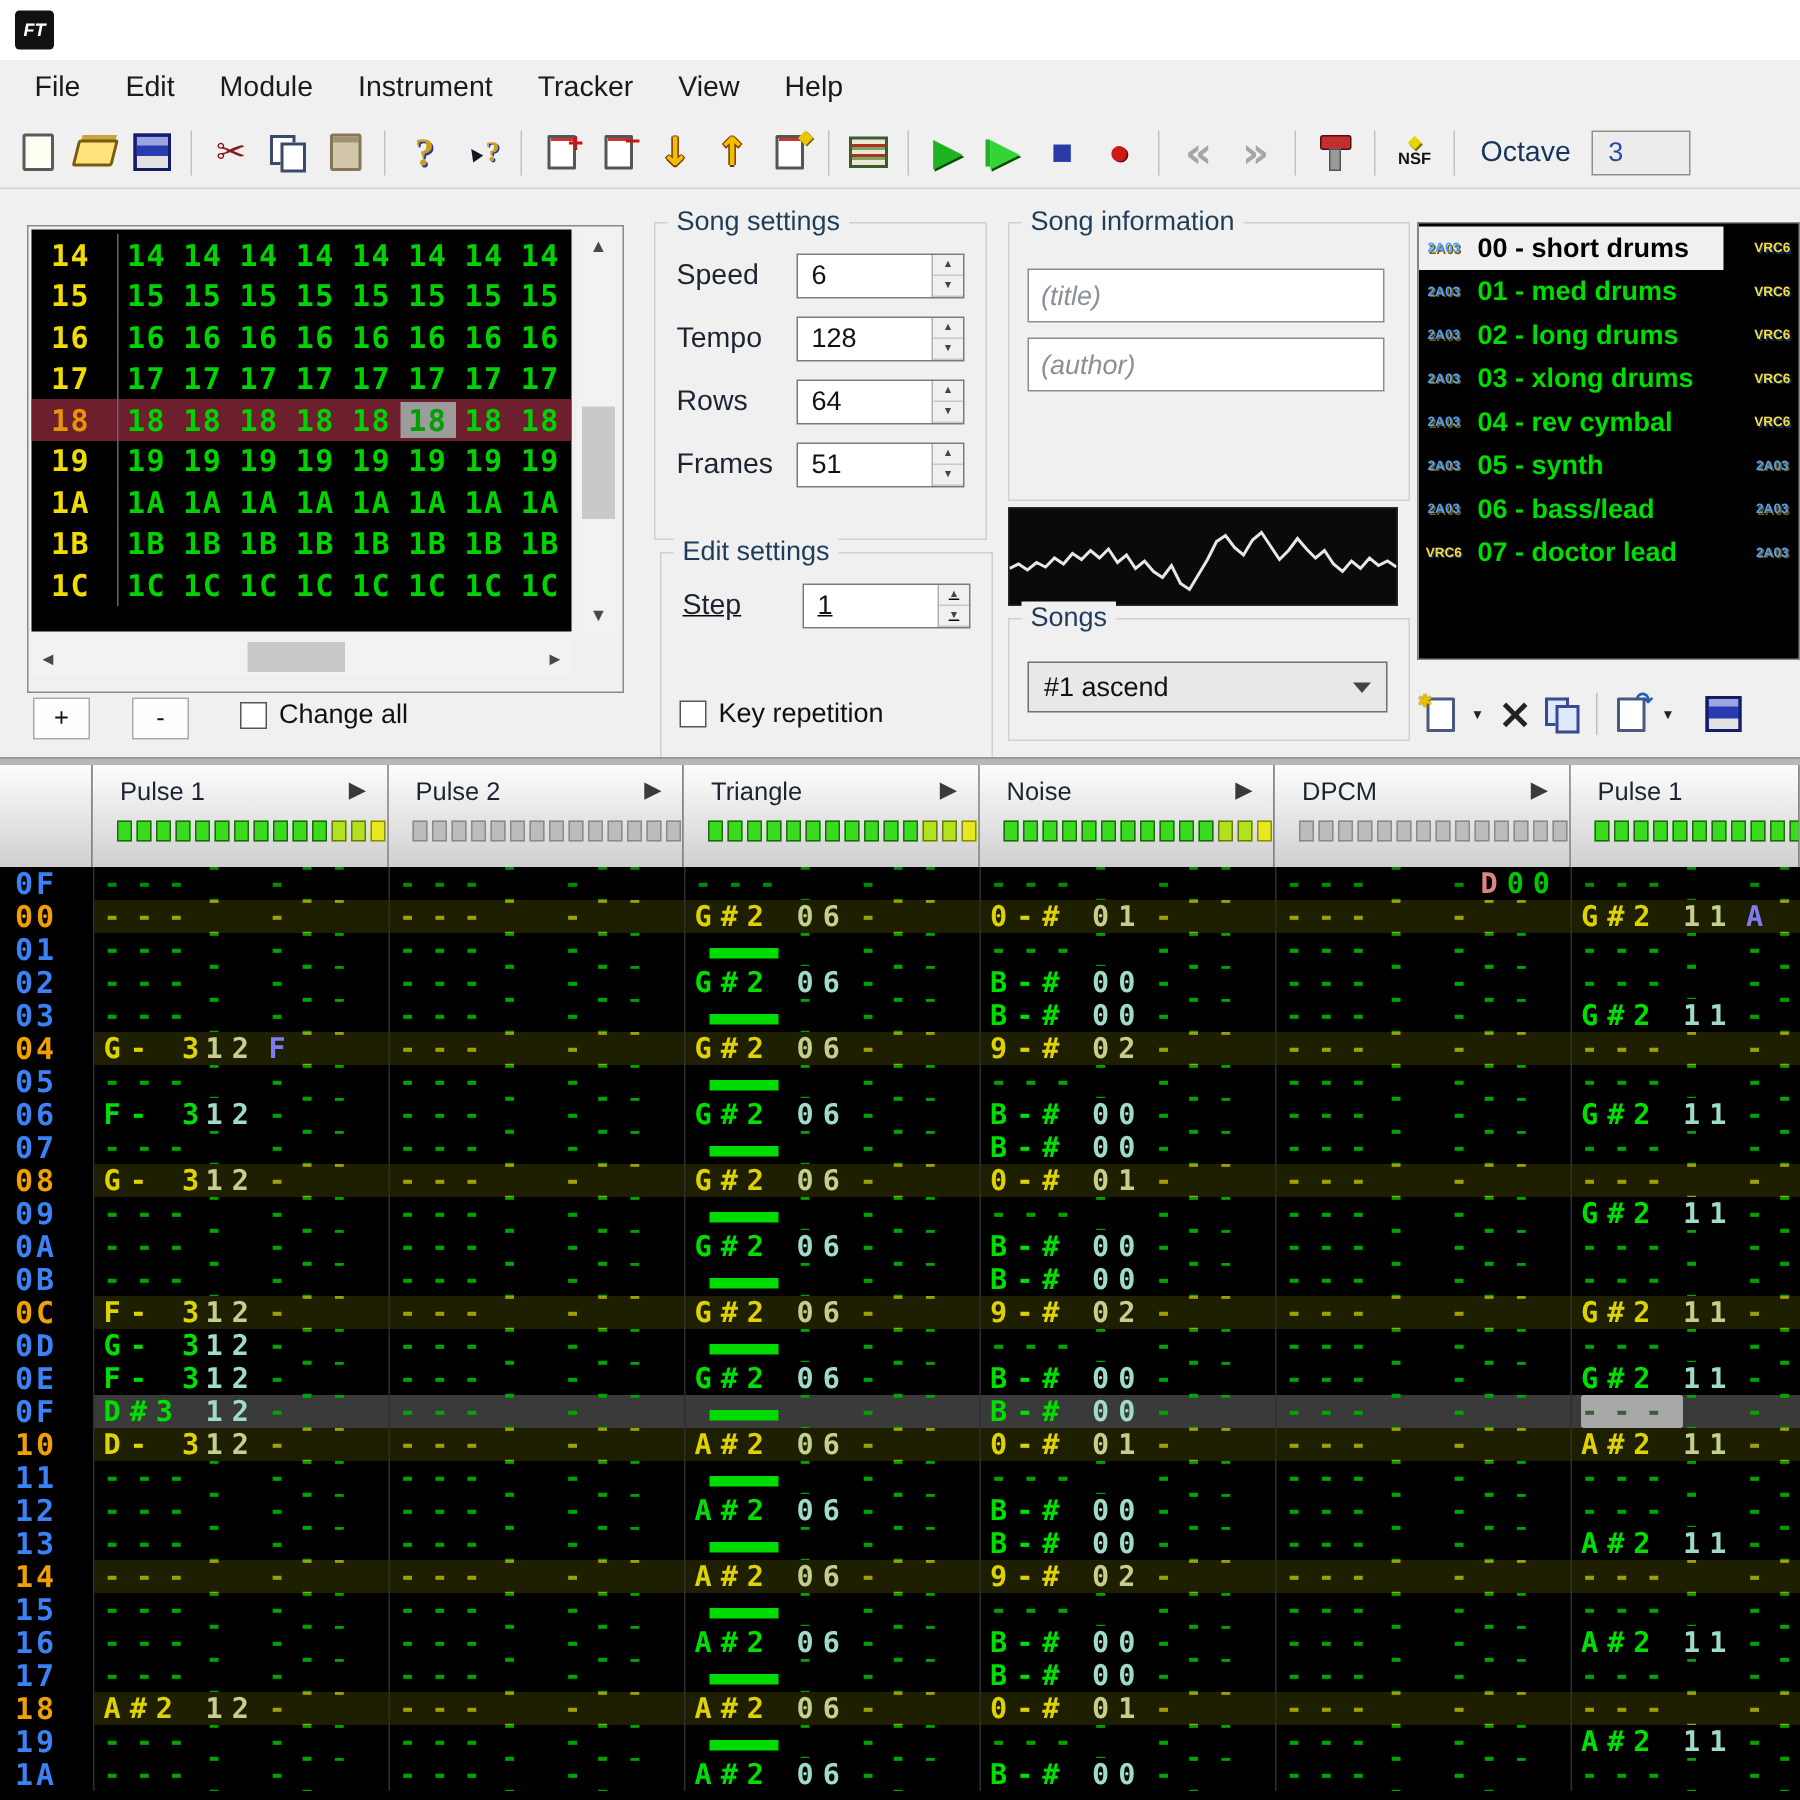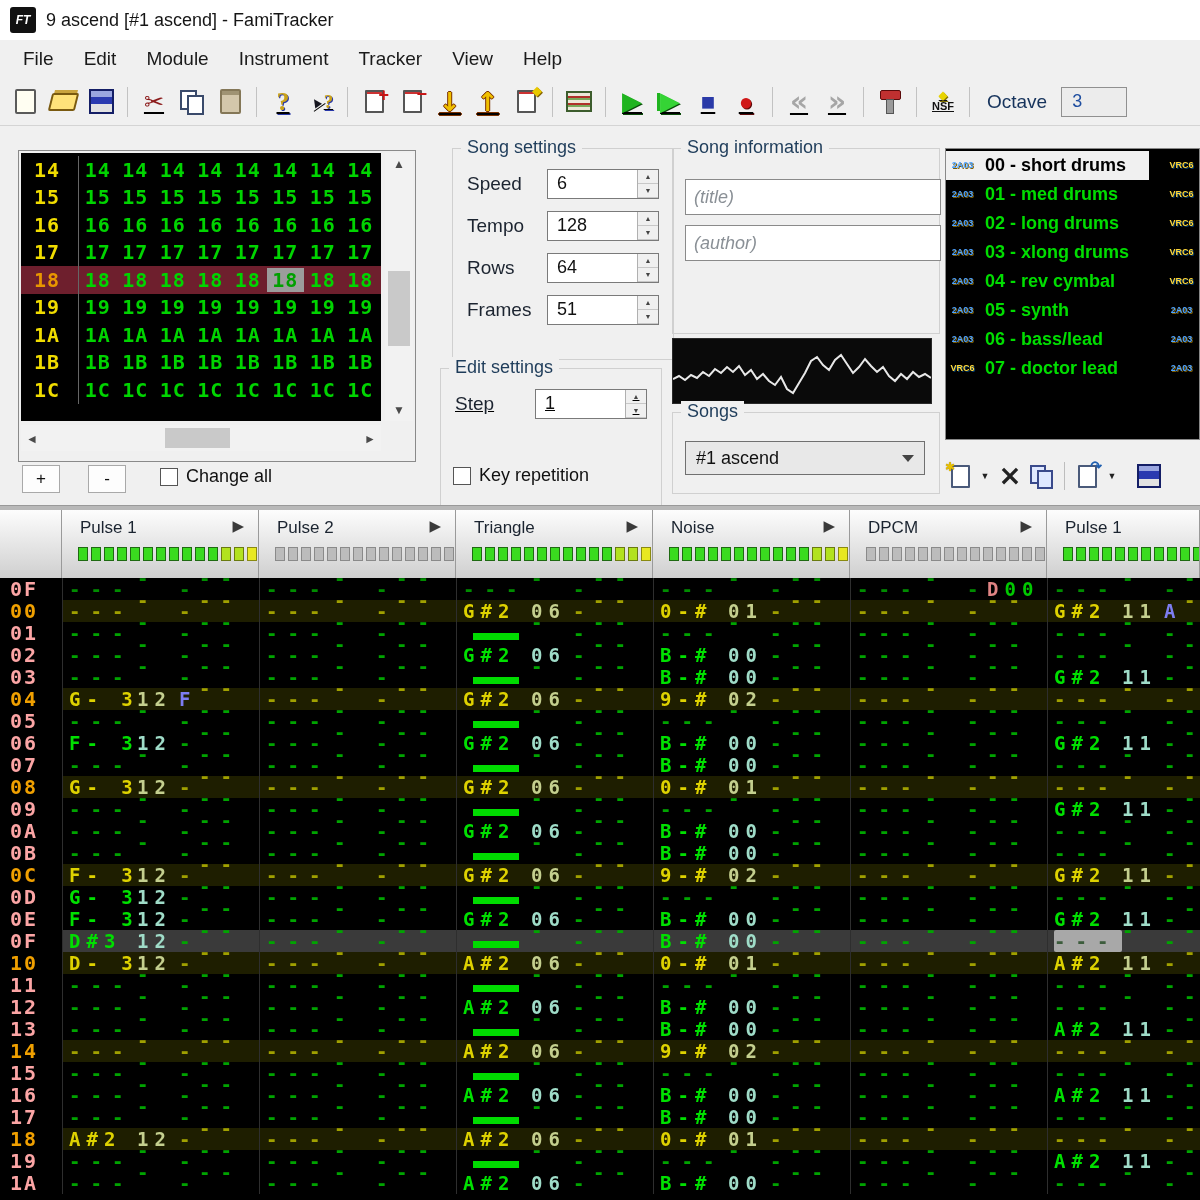--- a/index.html
+++ b/index.html
@@ -13,21 +13,21 @@
   .title-text{margin-left:10px;font-size:18px;color:#151515;}
 
   
   .menubar{height:38px;display:flex;align-items:center;padding-left:8px;font-size:19px;color:#1a1a1a;background:#f0f0f0;}
   .menu-item{padding:4px 15px;cursor:default;}
 
   
   .toolbar{height:47px;display:flex;align-items:center;padding-left:6px;background:#f0f0f0;border-bottom:1px solid #d4d4d4;}
   .tb-btn{width:36px;height:36px;display:inline-flex;align-items:center;justify-content:center;margin:0 1px;position:relative;}
   .tb-sep{width:1px;height:30px;background:#c2c2c2;margin:0 7px;}
-  .ic{display:inline-flex;align-items:center;justify-content:center;width:32px;height:32px;position:relative;text-decoration:underline;}
+  .ic{display:inline-flex;align-items:center;justify-content:center;width:32px;height:32px;position:relative;}
   .ic-new-file::before{content:"";width:17px;height:21px;background:#fffef2;border:2px solid #5a5a5a;border-radius:2px;}
   .ic-open-file::before{content:"";width:23px;height:14px;background:#ffe27a;border:2px solid #7a5a10;border-radius:2px;
       transform:skewX(-14deg);box-shadow:0 -5px 0 -2px #caa43e;}
   .ic-save-file::before{content:"";width:21px;height:21px;background:#2a3ab0;border:2px solid #141e66;
       box-shadow:inset 0 -8px 0 0 #e2e2e2, inset 0 6px 0 0 #9aa6e0;}
   .ic-cut::before{content:"✂";color:#8b1a1a;font-size:24px;}
   .ic-copy::before,.ic-copy::after{content:"";position:absolute;width:13px;height:16px;background:#fff;border:2px solid #3a4a6b;}
   .ic-copy::before{left:4px;top:4px;} .ic-copy::after{left:11px;top:9px;}
   .ic-paste::before{content:"";width:17px;height:21px;background:#cdbd9a;border:2px solid #6a5a32;border-radius:2px;
       box-shadow:inset 0 4px 0 #8c7c54;opacity:.8;}
@@ -88,21 +88,21 @@
   .cb{width:18px;height:18px;background:#fff;border:1px solid #555;display:inline-block;box-sizing:border-box;}
   .cb-row{position:absolute;display:flex;align-items:center;gap:8px;font-size:18px;color:#111;}
 
   
   .fld{display:flex;align-items:center;height:42px;padding:0 14px;}
   .fld-label{width:78px;font-size:19px;color:#1c2430;}
   .spin{display:flex;width:112px;height:30px;border:1px solid #7a7a7a;background:#fff;box-sizing:border-box;margin-left:2px;}
   .spin-val{flex:1;font-size:18px;color:#111;padding:3px 0 0 9px;}
   .spin-ud{width:20px;display:flex;flex-direction:column;border-left:1px solid #b0b0b0;}
   .spin-b{flex:1;font-size:7px;color:#444;display:flex;align-items:center;justify-content:center;background:#f0f0f0;border-bottom:1px solid #c8c8c8;}
-  .txt-input{display:block;width:256px;height:36px;border:1px solid #8a8a8a;font-size:18px;padding:0 8px;box-sizing:border-box;
+  .txt-input{display:block;width:238px;height:36px;border:1px solid #8a8a8a;font-size:18px;padding:0 8px;box-sizing:border-box;
       font-family:"Liberation Sans",sans-serif;background:#fff;color:#222;}
   .txt-input::placeholder{font-style:italic;color:#8a9096;}
   .viz{position:absolute;left:672px;top:212px;width:258px;height:64px;background:#0a0a0a;border:1px solid #2a2a2a;}
   .combo{display:flex;align-items:center;justify-content:space-between;padding:0 10px;background:#e8e8e8;
       border:1px solid #707070;height:34px;font-size:18px;color:#111;box-sizing:border-box;}
   .combo-chev{width:0;height:0;border-left:6px solid transparent;border-right:6px solid transparent;border-top:7px solid #444;}
 
   
   .inst-wrap{position:absolute;left:945px;top:22px;width:255px;height:292px;background:#000;border:1px solid #888;box-sizing:border-box;overflow:hidden;}
   .inst-item{display:flex;align-items:center;gap:9px;height:29px;padding-left:3px;width:200px;}
@@ -139,21 +139,21 @@
   .ch-arrow{position:absolute;right:14px;top:7px;font-size:15px;color:#3a3a3a;}
   .meter{position:absolute;left:16px;top:37px;display:flex;}
   .mcell{width:10px;height:14px;margin-right:3px;box-sizing:border-box;border:1px solid #1f6a12;flex:none;}
   .mgreen{background:#3adb1f;} .mlime{background:#b2e21f;border-color:#6a7a10;}
   .myellow{background:#e8e821;border-color:#8a8a10;} .mgray{background:#bcbcbc;border-color:#8a8a8a;}
 
   .rows{background:#000;}
   .p-row{display:flex;height:22px;align-items:center;background:#000;}
   .p-row.beat{background:#1e1e00;}
   .p-row.cursorrow{background:#3a3a3a;}
-  .p-gut{width:62px;flex:none;height:100%;background:#000;color:#fca5a5;display:flex;align-items:center;
+  .p-gut{width:62px;flex:none;height:100%;background:#000;color:#3b82f6;display:flex;align-items:center;
       padding-left:10px;box-sizing:border-box;font:700 20px "DejaVu Sans Mono",monospace;letter-spacing:2px;}
   .p-gut.b{color:#f0a000;}
   .p-ch{display:flex;align-items:center;flex:none;height:100%;padding-left:6px;box-sizing:border-box;
       overflow:hidden;border-left:1px solid #2e2e2e;font:700 19px "DejaVu Sans Mono",monospace;}
   .w-note{width:68px;flex:none;display:inline-block;letter-spacing:6px;white-space:pre;overflow:hidden;}
   .w-inst{width:42px;flex:none;display:inline-block;letter-spacing:6px;overflow:hidden;}
   .w-vol{width:20px;flex:none;display:inline-block;overflow:hidden;}
   .w-fx{width:60px;flex:none;display:inline-block;letter-spacing:6px;overflow:hidden;}
   .t-note{color:#00e000;} .beat .t-note{color:#ded200;}
   .t-inst{color:#9fdcc8;} .beat .t-inst{color:#c4cf8e;}
@@ -165,21 +165,20 @@
   .cutbar{display:inline-block;width:46px;height:7px;background:#00dc00;margin-left:10px;}
   .curcell{background:#a8a8a8;border-radius:2px;color:#3c5c3c !important;}
 </style>
 </head>
 <body>
 
 <div class="app">
 
   <div class="titlebar">
     <div class="app-icon">FT</div>
-    <div class="title-text">9 ascend [#1 ascend] - FamiTracker</div>
   </div>
 
   <div class="menubar" id="menubar">
       <span class="menu-item">File</span>
       <span class="menu-item">Edit</span>
       <span class="menu-item">Module</span>
       <span class="menu-item">Instrument</span>
       <span class="menu-item">Tracker</span>
       <span class="menu-item">View</span>
       <span class="menu-item">Help</span>
@@ -382,21 +381,21 @@
         <div class="sb-arrow" style="right:4px;left:auto;top:7px;width:14px;">►</div>
       </div>
     </div>
     <div class="mini-btn" style="left:22px;top:339px;">+</div>
     <div class="mini-btn" style="left:88px;top:339px;">-</div>
     <div class="cb-row" style="left:160px;top:340px;">
       <span class="cb"></span>
       <span>Change all</span>
     </div>
 
-    <div class="grp" style="left:452px;top:22px;width:222px;height:212px;">
+    <div class="grp" style="left:436px;top:22px;width:222px;height:212px;">
       <span class="grp-title">Song settings</span>
       <div id="ss-fields" style="padding-top:14px;">
           <div class="fld">
             <span class="fld-label">Speed</span>
             <span class="spin">
               <span class="spin-val">6</span>
               <span class="spin-ud">
                 <span class="spin-b">▲</span>
                 <span class="spin-b">▼</span>
               </span>

